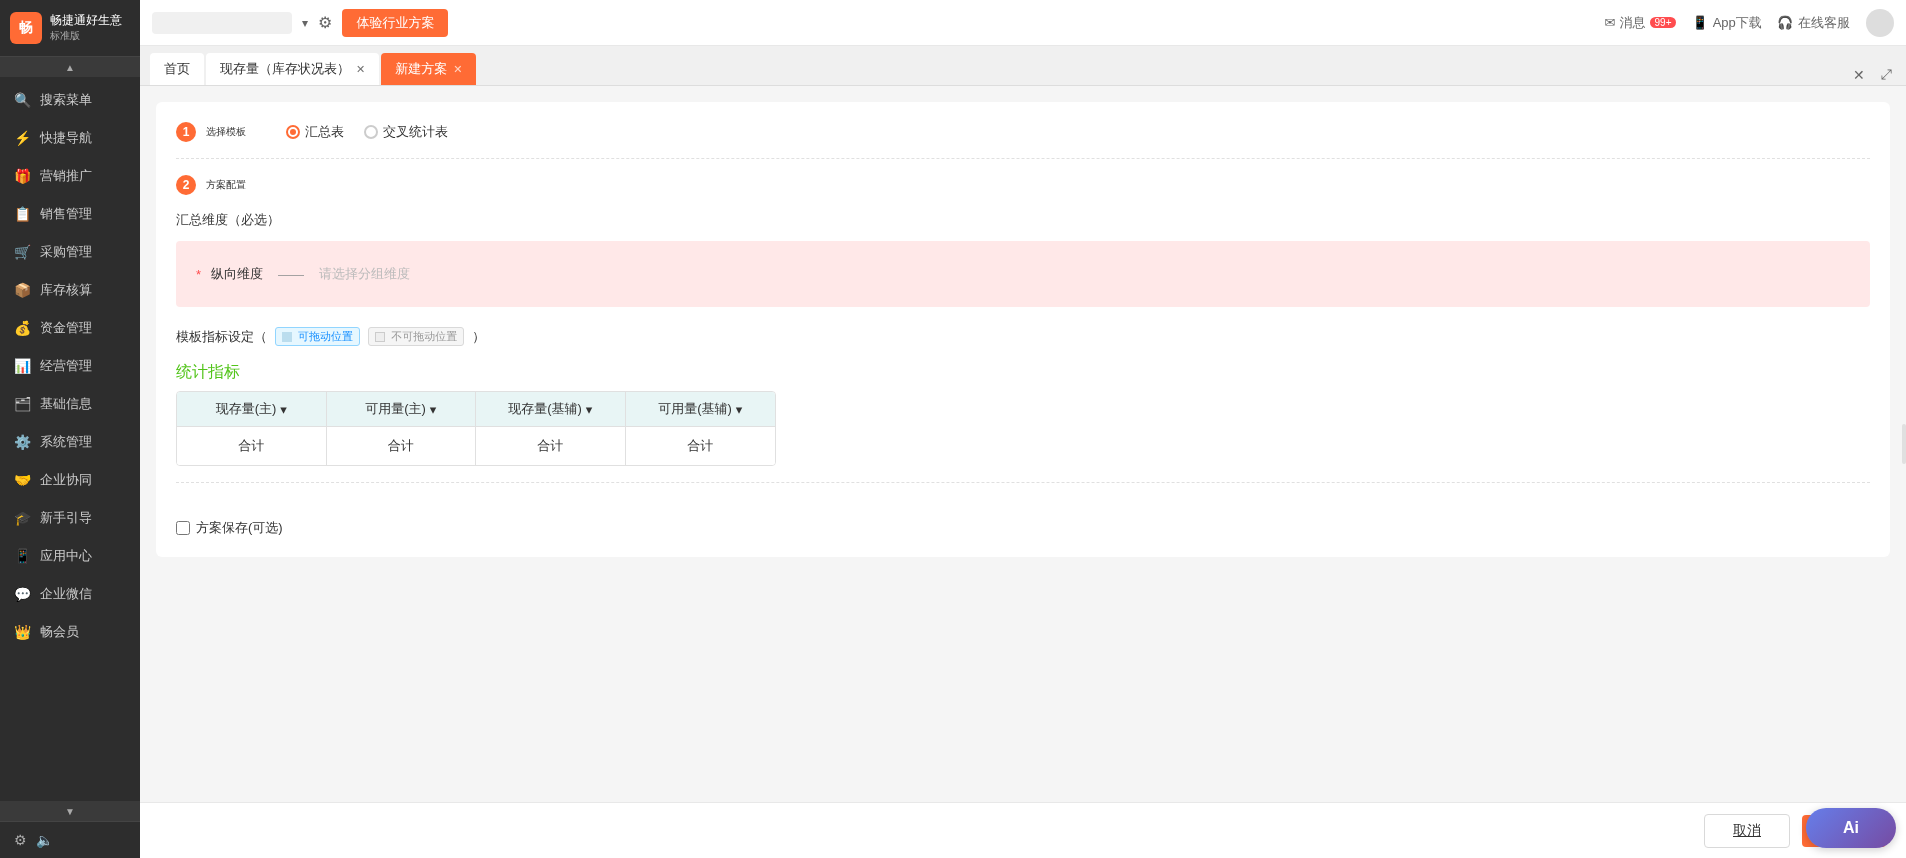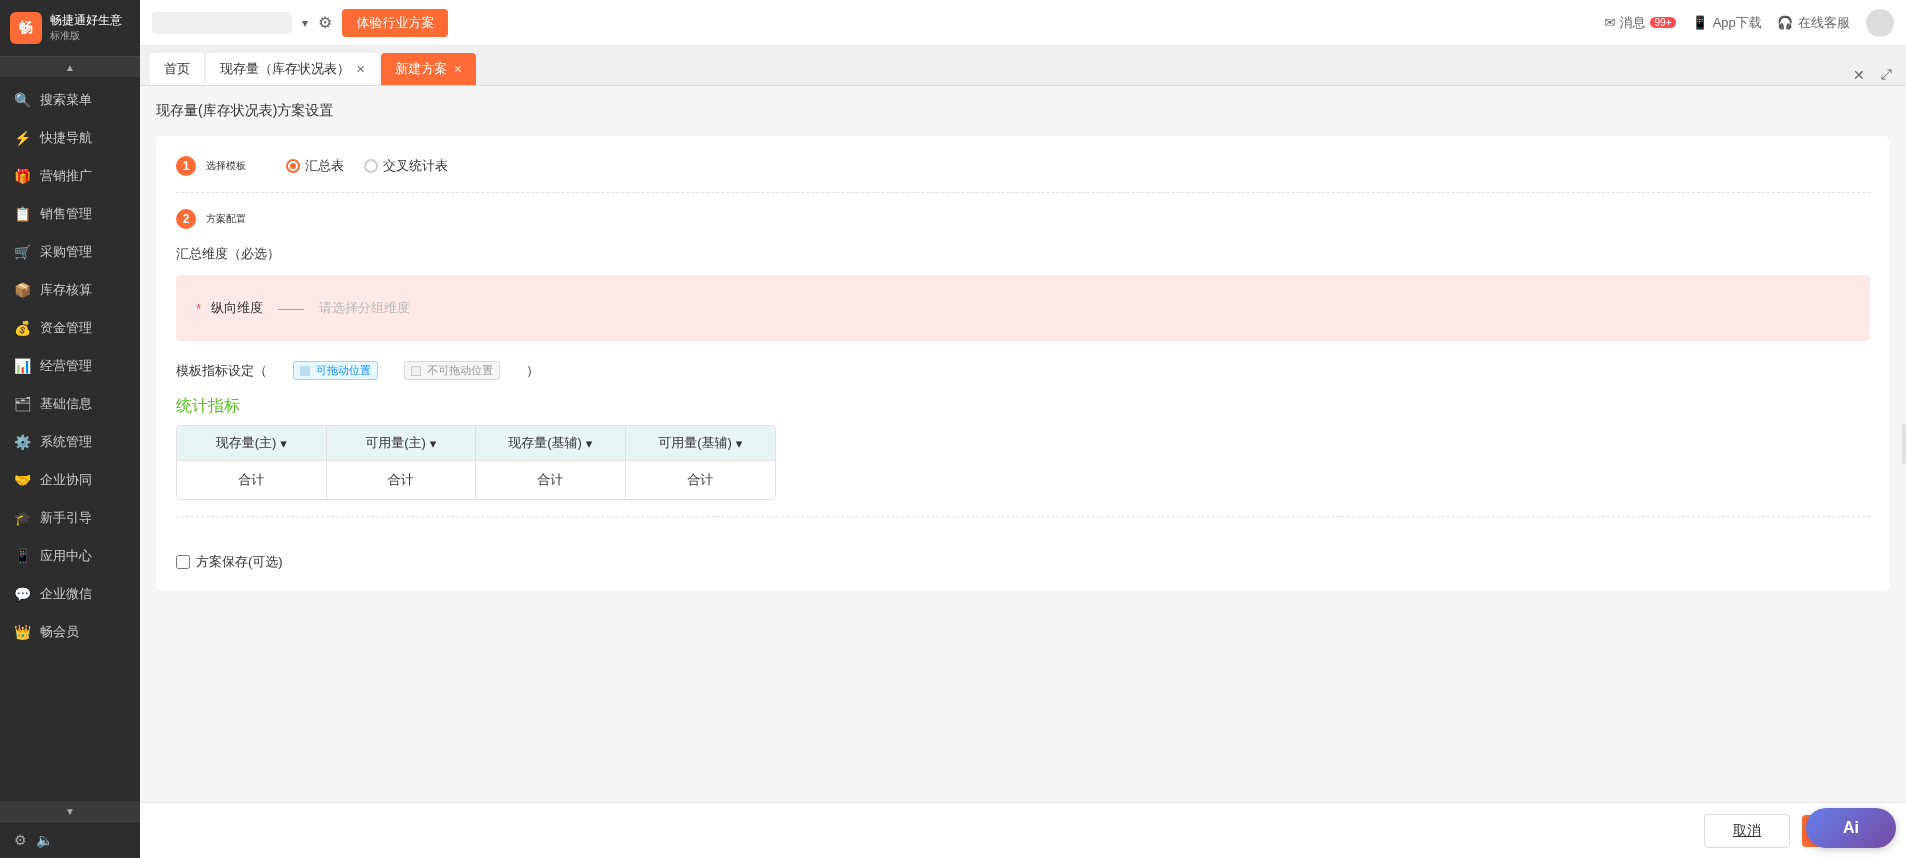--- a/index.html
+++ b/index.html
@@ -152,21 +152,21 @@
       padding: 24px 20px;
       margin-bottom: 20px;
     }
     .dimension-row { display: flex; align-items: center; gap: 10px; }
     .dim-required { color: #ff4d4f; font-size: 13px; }
     .dim-label { font-size: 13px; color: #333; }
     .dim-dash { color: #999; margin: 0 5px; }
     .dim-placeholder { font-size: 13px; color: #bbb; }
 
     .indicator-config { margin-bottom: 16px; }
-    .indicator-label { font-size: 13px; color: #333; margin-bottom: 8px; display: flex; align-items: center; gap: 26px; }
+    .indicator-label { font-size: 13px; color: #333; margin-bottom: 8px; display: flex; align-items: center; gap: 8px; }
     .draggable-badge {
       background: #e6f7ff; border: 1px solid #91d5ff; border-radius: 3px;
       padding: 1px 6px; font-size: 11px; color: #1890ff;
     }
     .non-draggable-badge {
       background: #f5f5f5; border: 1px solid #d9d9d9; border-radius: 3px;
       padding: 1px 6px; font-size: 11px; color: #999;
     }
 
     .stats-label { font-size: 16px; color: #52c41a; font-weight: 500; margin-bottom: 8px; }
@@ -364,21 +364,20 @@
       <span class="tab-close">✕</span>
     </div>
     <div style="flex:1"></div>
     <div class="window-controls">
       <button class="win-btn">✕</button>
       <button class="win-btn">⤢</button>
     </div>
   </div>
 
   <div class="content">
-    <div class="page-title">现存量(库存状况表)方案设置</div>
 
     <div class="section">
 
       <div class="section-header">
         <div class="section-num">1</div>
         <div class="section-title">选择模板</div>
         <div class="template-options">
           <label class="radio-label">
             <div class="radio-dot selected"></div>
             <span>汇总表</span>

